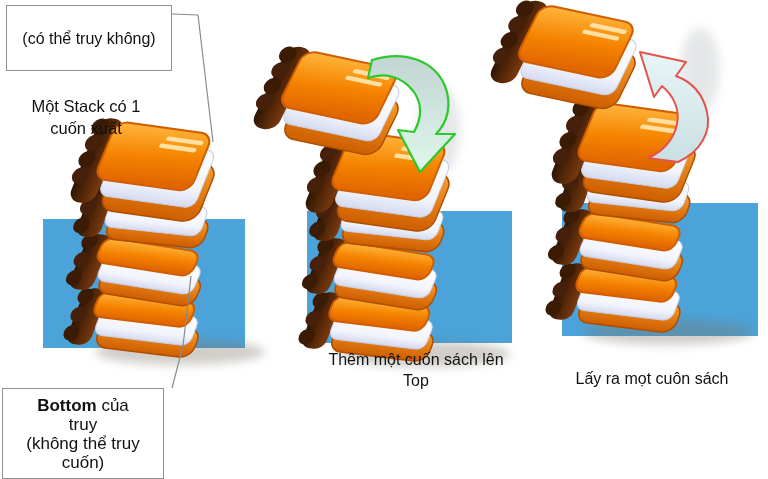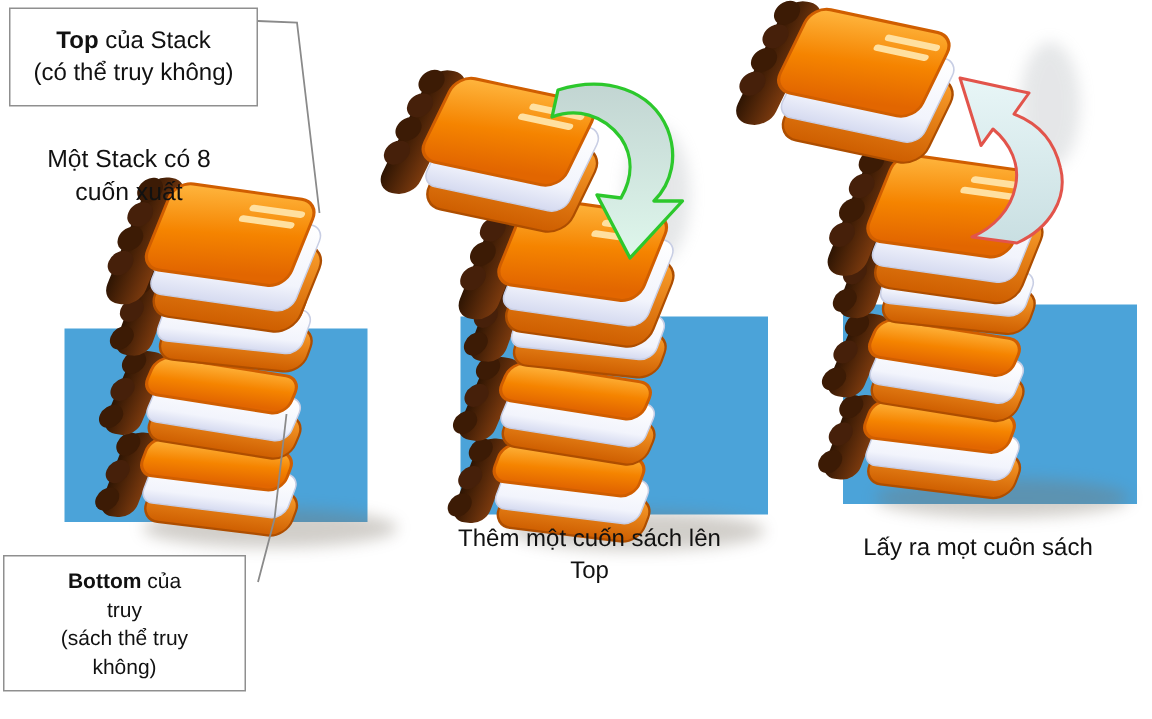--- a/index.html
+++ b/index.html
@@ -7,27 +7,27 @@
     position:relative;width:768px;height:479px;background:#ffffff;overflow:hidden;
     font-family:"Liberation Sans","DejaVu Sans",sans-serif;color:#111;
   }
   .layer{position:absolute;left:0;top:0;}
   .callout-box{
     position:absolute;background:#ffffff;border:1.5px solid #8f8f8f;
     display:flex;flex-direction:column;align-items:center;justify-content:center;
     text-align:center;z-index:5;
   }
   .box-top{left:6px;top:5px;width:164px;height:64px;font-size:16px;line-height:21px;}
-  .box-bottom{left:2px;top:370px;width:160px;height:89px;font-size:14px;line-height:19px;}
+  .box-bottom{left:2px;top:388px;width:160px;height:89px;font-size:17px;line-height:19px;}
   .plain-label{
     position:absolute;text-align:center;font-size:16.5px;line-height:22px;z-index:5;
   }
   .label-stacksize{left:2px;top:95px;width:168px;}
-  .caption-middle{left:278px;top:349px;width:230px;font-size:16px;line-height:21px;}
-  .caption-right{left:537px;top:355px;width:230px;font-size:16px;line-height:21px;}
+  .caption-middle{left:301px;top:349px;width:230px;font-size:16px;line-height:21px;}
+  .caption-right{left:537px;top:368px;width:230px;font-size:16px;line-height:21px;}
   .b{font-weight:bold;}
 </style>
 </head>
 <body>
 
 <div class="screen">
 
   <svg class="layer" width="768" height="479" viewBox="0 0 768 479">
     <defs>
       <linearGradient id="gCover" x1="0" y1="0" x2="0.15" y2="1">
@@ -134,38 +134,35 @@
              C 703 94 692 82 676 76
              L 686 62 L 640 52 L 654 97 L 662 86
              C 674 96 680 110 677 124
              C 674 140 662 152 648 158 Z" fill="url(#gArrBlue)" stroke="#E2544B" stroke-width="2" stroke-linejoin="round"></path>
 
     <polyline points="172,14 198,15 213,142" fill="none" stroke="#8a8a8a" stroke-width="1.2"></polyline>
     <polyline points="191,276 183,346 172,388" fill="none" stroke="#8a8a8a" stroke-width="1.2"></polyline>
   </svg>
 
   <div class="callout-box box-top">
-    <div>
-      <span class="b">Top</span><span> của Stack</span>
-    </div>
     <div>(có thể truy không)</div>
   </div>
 
   <div class="plain-label label-stacksize">
-    <div>Một Stack có 8</div>
+    <div>Một Stack có 1</div>
     <div>cuốn xuất</div>
   </div>
 
   <div class="callout-box box-bottom">
     <div>
       <span class="b">Bottom</span><span> của</span>
     </div>
     <div>truy</div>
-    <div>(sách thể truy</div>
-    <div>không)</div>
+    <div>(không thể truy</div>
+    <div>cuốn)</div>
   </div>
 
   <div class="plain-label caption-middle">
     <div>Thêm một cuốn sách lên</div>
     <div>Top</div>
   </div>
 
   <div class="plain-label caption-right">
     <div>Lấy ra mọt cuôn sách</div>
   </div>

